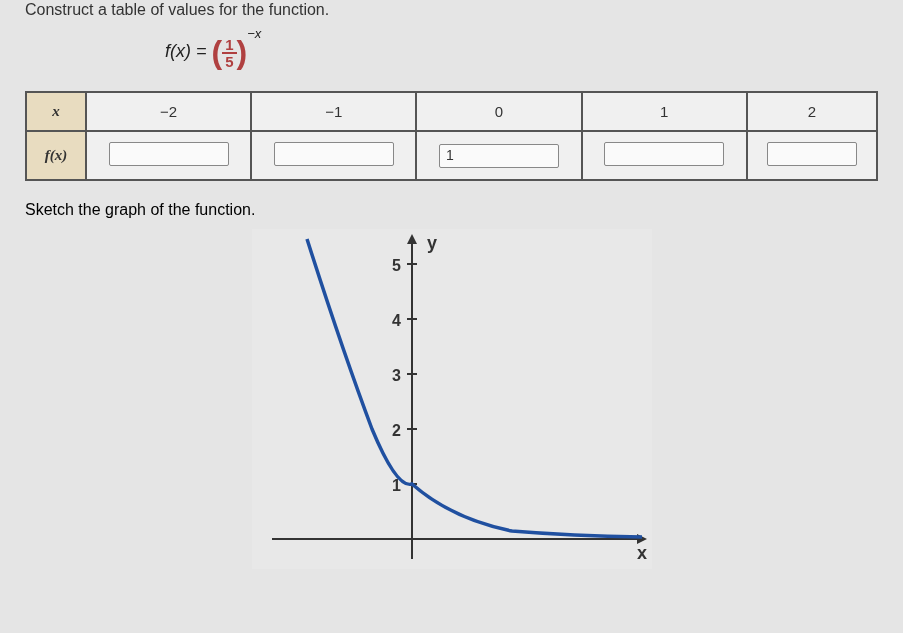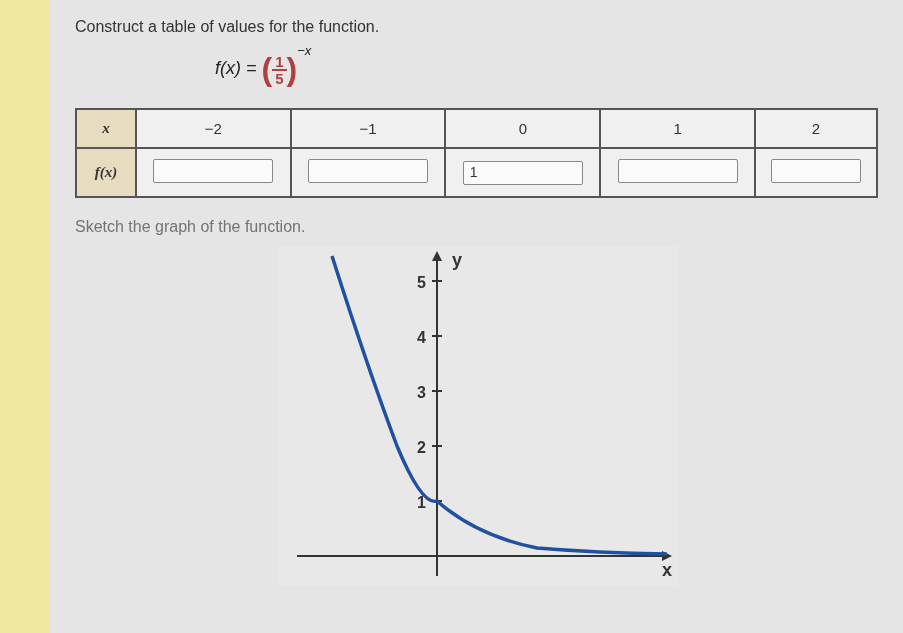--- a/index.html
+++ b/index.html
@@ -10,22 +10,21 @@
     body {
       font-family: Arial, sans-serif;
       background: #c8c8c8;
       padding: 0;
       width: 903px;
       height: 633px;
       position: relative;
     }
     .page {
       background: #e5e5e5;
-      margin-left: 50px;
-      padding: 18px 25px;
+      padding: 1px 25px;
       height: 100%;
       position: relative;
     }
     .sidebar {
       position: absolute;
       left: 0;
       top: 0;
       width: 50px;
       height: 100%;
       background: #f0e8a0;
@@ -108,21 +107,21 @@
       border-radius: 2px;
       text-align: left;
       padding: 2px 6px;
       font-size: 14px;
     }
     .input-field.short {
       width: 90px;
     }
     .sketch-prompt {
       font-size: 16px;
-      color: #737373;
+      color: #000000;
       margin-bottom: 10px;
     }
     .graph-container {
       display: flex;
       justify-content: center;
     }
     svg.graph {
       background: #e8e8e8;
     }
   </style>

